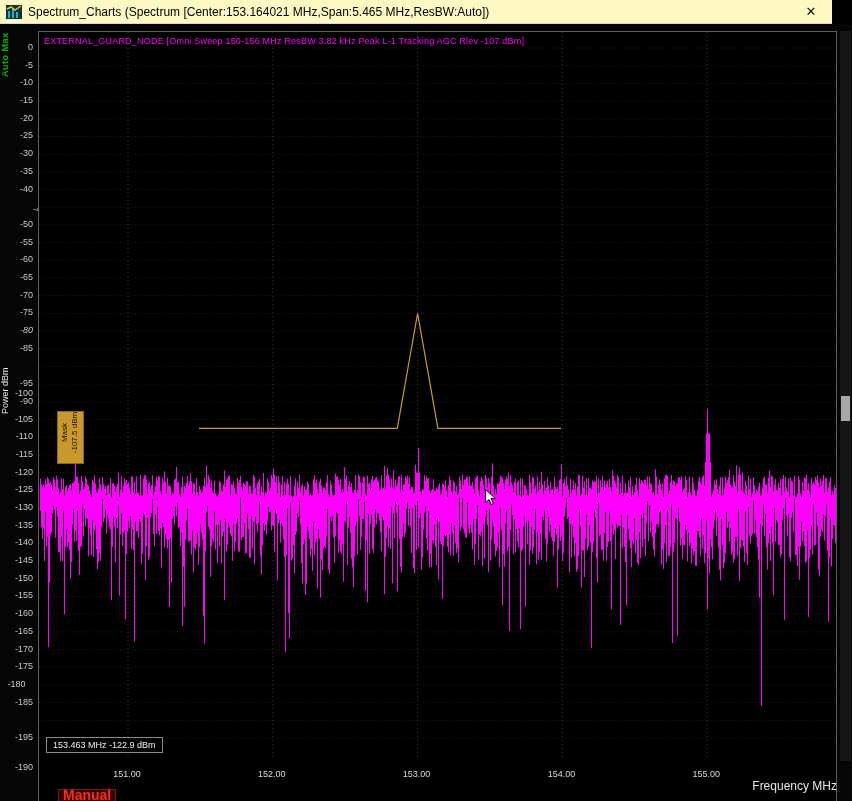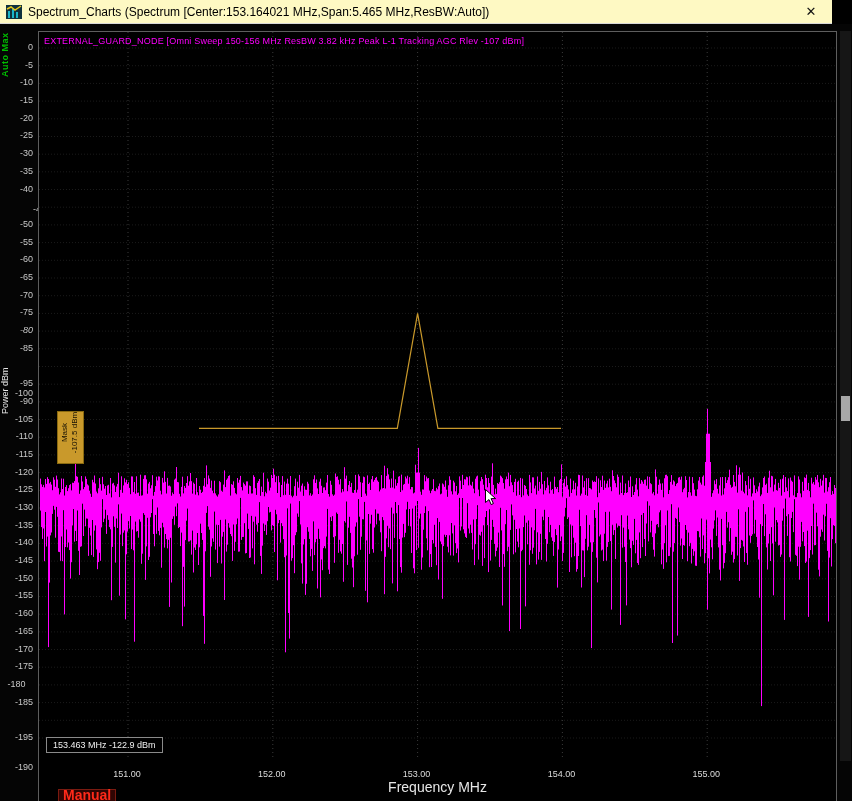--- a/index.html
+++ b/index.html
@@ -39,21 +39,21 @@
   .mask-label .l1{left:-20px;top:16px}
   .mask-label .l2{left:-10px;top:16px}
 
   .readout{position:absolute;left:7px;top:705px;background:#000;border:1px solid #8a8a8a;
     color:#f0f0f0;font-size:9px;padding:2px 6px;white-space:nowrap}
 
   .cursor{position:absolute;left:446px;top:457px;width:12px;height:18px;pointer-events:none}
 
   .x-axis{position:absolute;left:38px;top:745px;width:799px;height:12px}
   .xtick{position:absolute;width:60px;text-align:center;font-size:9px;color:#dcdcdc}
-  .x-title{position:absolute;left:38px;top:755px;width:799px;text-align:center;font-size:14px;color:#e6e6e6}
+  .x-title{position:absolute;left:38px;top:755px;width:799px;text-align:right;font-size:12px;color:#e6e6e6}
 
   .mode{position:absolute;left:58px;top:765px;font-size:14px;font-weight:bold;color:#ff2a1a;
     background:rgba(96,10,6,0.5);border:1px solid #7a1a10;padding:0 4px;line-height:11px;cursor:pointer}
 
   .scrollbar{position:absolute;left:840px;top:7px;width:11px;height:730px;background:#161616}
   .scroll-thumb{position:absolute;left:1px;top:365px;width:9px;height:25px;background:#a8a8a8}
 </style>
 </head>
 <body>
 

